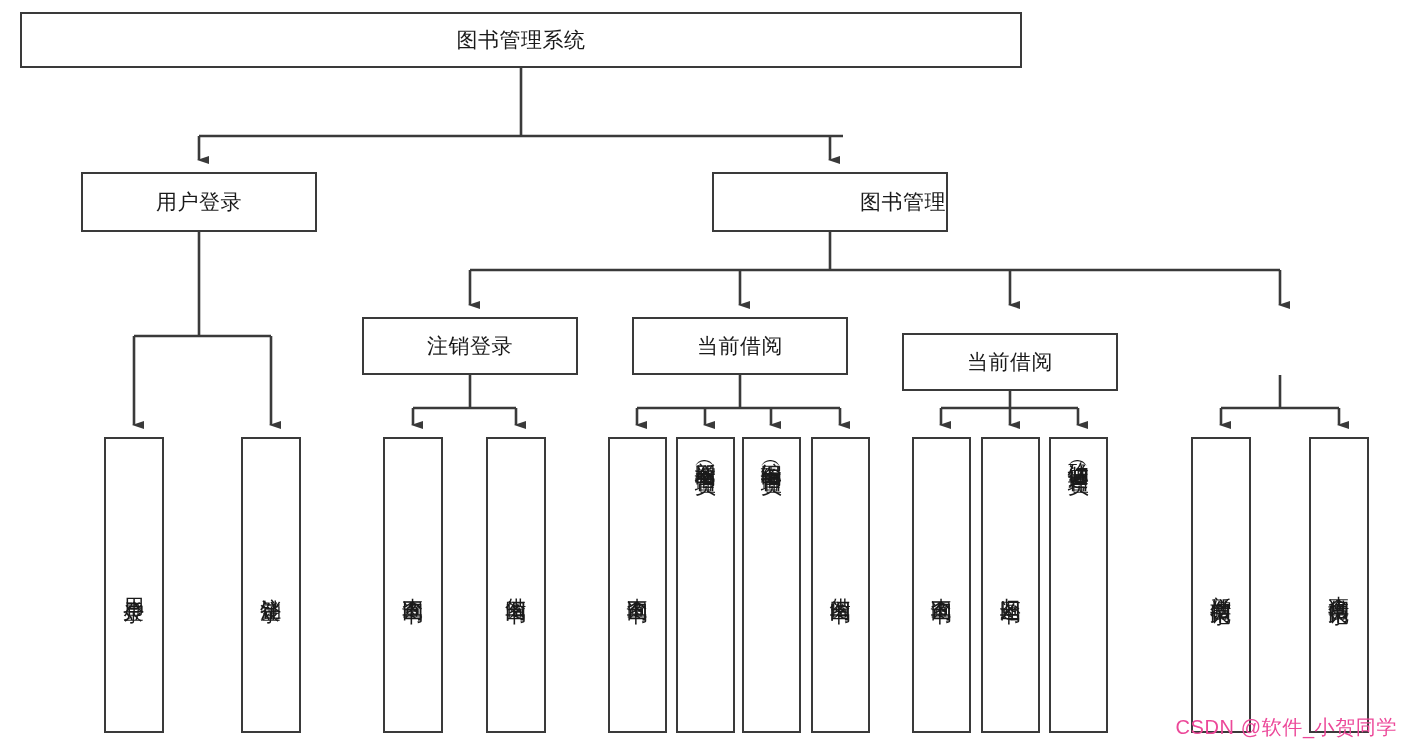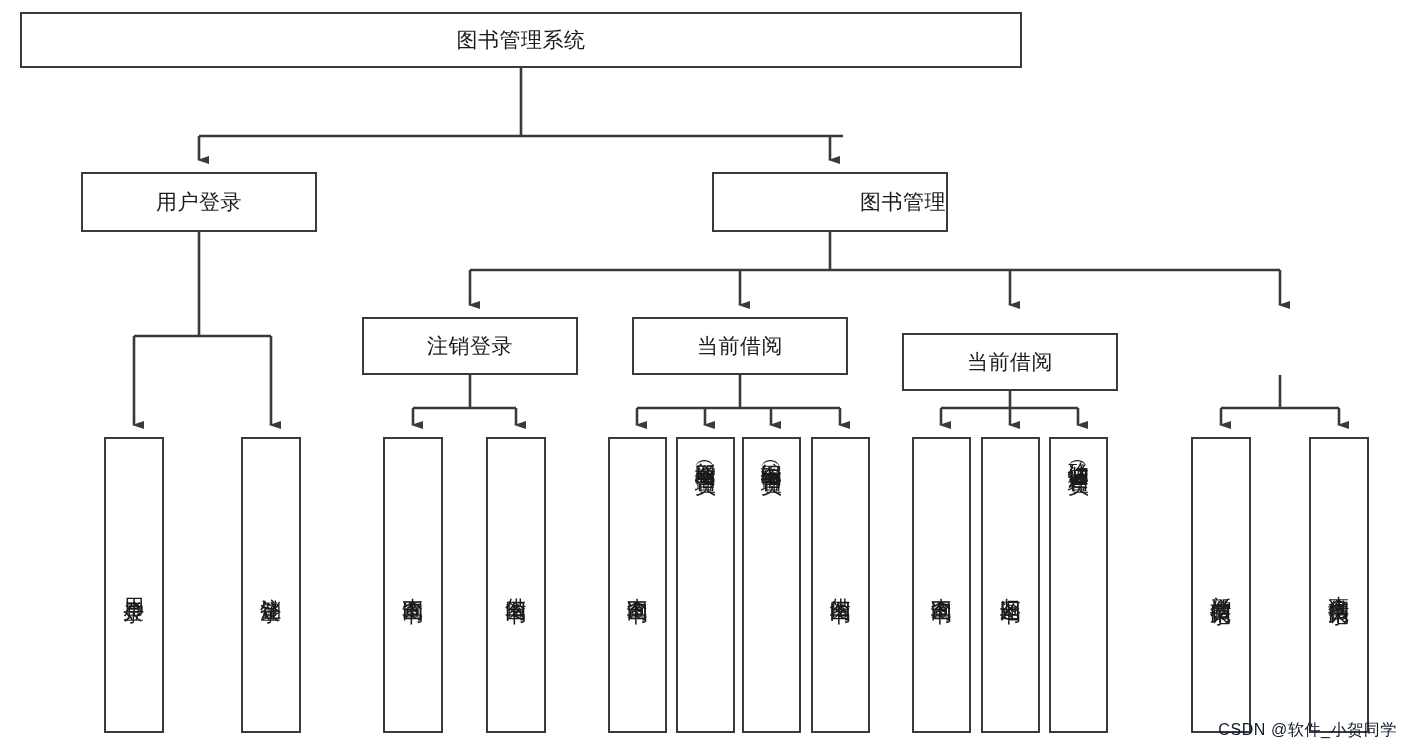--- a/index.html
+++ b/index.html
@@ -51,22 +51,22 @@
     line-height: 1.32;
     letter-spacing: 2px;
     white-space: nowrap;
     display: block;
   }
   .node-v.center-v { align-items: center; }
   #watermark {
     position: absolute;
     right: 8px;
     bottom: 6px;
-    font-size: 16px;
-    color: #0f172a;
+    font-size: 20px;
+    color: #ec4899;
     letter-spacing: 0.6px;
     white-space: nowrap;
     user-select: none;
   }
 </style>
 </head>
 <body>
 
 <div id="diagram-canvas">
 

